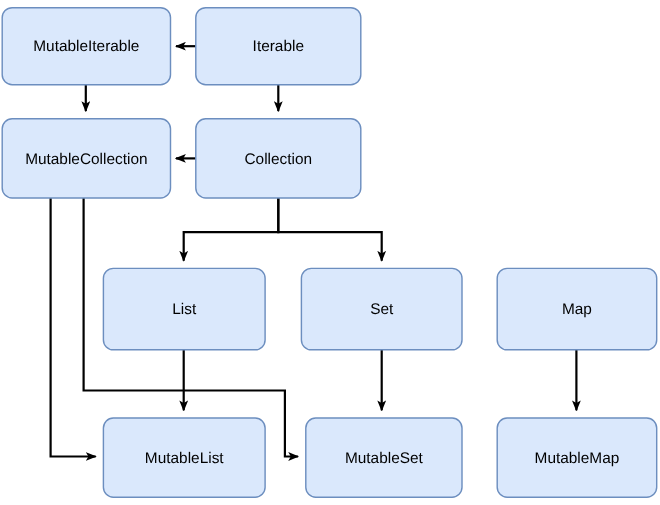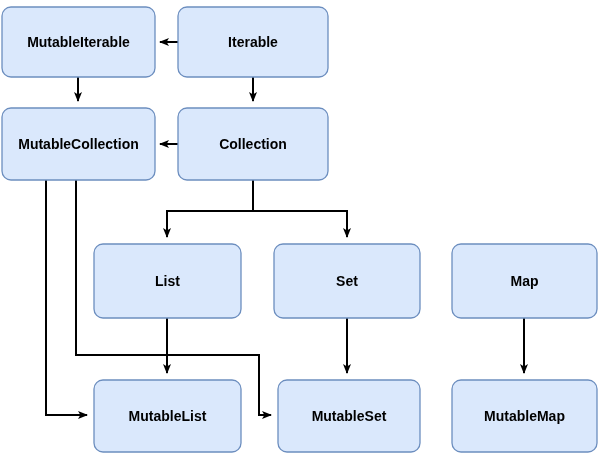--- a/index.html
+++ b/index.html
@@ -11,21 +11,20 @@
     width: 600px;
     height: 459px;
     font-family: "Liberation Sans", sans-serif;
     overflow: hidden;
   }
   #diagram-root {
     position: relative;
     width: 551px;
     height: 459px;
     background: #ffffff;
-    font-weight: bold;
   }
   svg.diagram-canvas {
     display: block;
     width: 600px;
     height: 459px;
   }
   .node-box {
     cursor: default;
   }
   .node-label {

